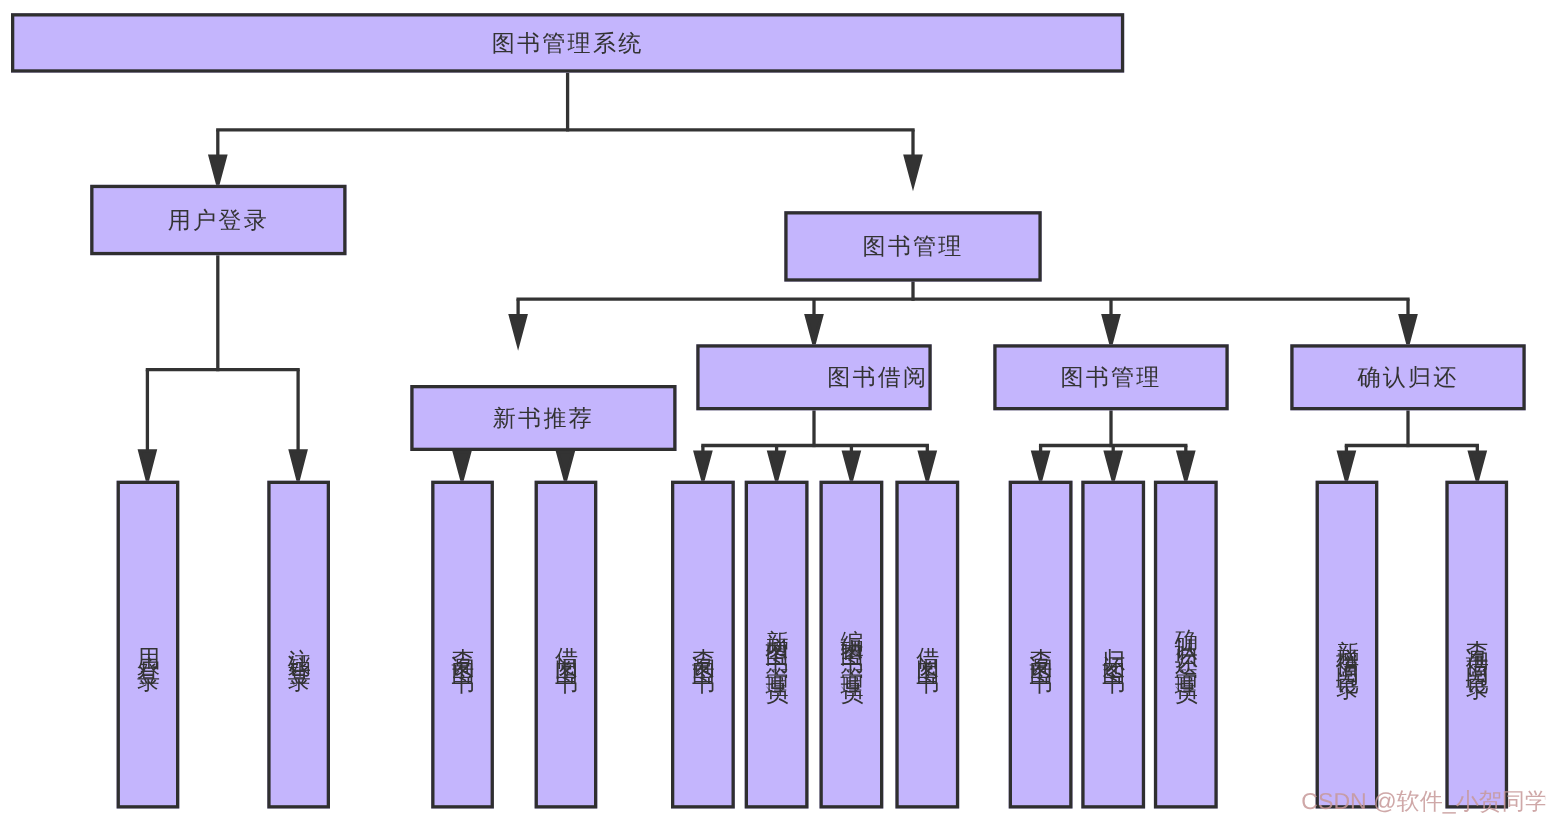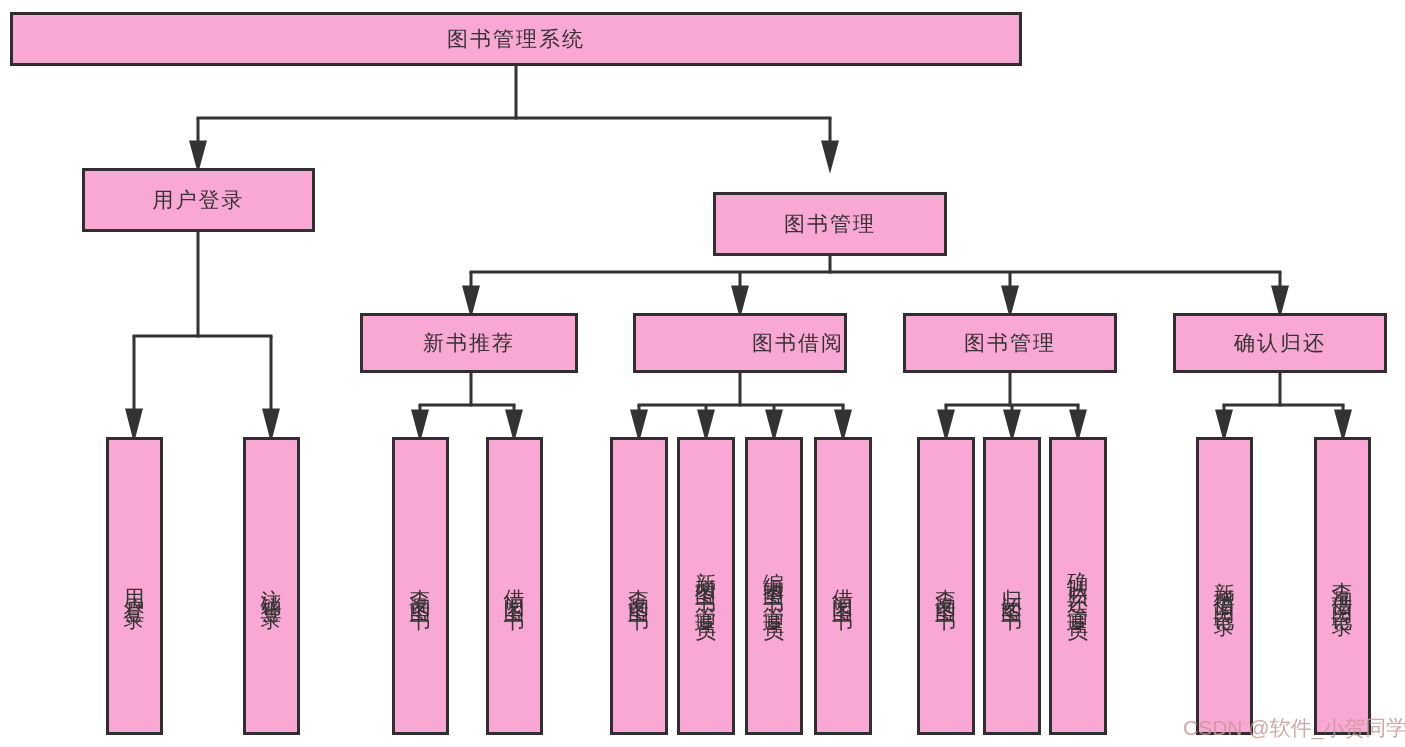--- a/index.html
+++ b/index.html
@@ -2,21 +2,21 @@
 <html><head>
 <meta charset="utf-8">
 <style>
   html,body{margin:0;padding:0;background:#ffffff;}
   #canvas{
     position:relative;width:1405px;height:747px;background:#ffffff;overflow:hidden;
     font-family:"Liberation Sans","DejaVu Sans",sans-serif;color:#333333;
   }
   #wires{position:absolute;left:0;top:0;z-index:1;}
   .node{
-    position:absolute;box-sizing:border-box;border:3px solid #2f2f2f;background:#f9a8d4;
+    position:absolute;box-sizing:border-box;border:3px solid #2f2f2f;background:#c4b5fd;
     display:flex;align-items:center;justify-content:center;z-index:2;
   }
   .h-label{font-size:21px;letter-spacing:2px;color:#333333;white-space:nowrap;}
   .lvl2{top:168px;height:64px;}
   .lvl3{top:313px;height:60px;}
   .leaf{top:437px;height:298px;width:57px;}
   .leaf .v-label{
     writing-mode:vertical-rl;text-orientation:mixed;
     font-size:21px;letter-spacing:7px;line-height:1;color:#333333;white-space:nowrap;
   }
@@ -98,21 +98,21 @@
     <span class="h-label">图书管理系统</span>
   </div>
 
   <div class="node lvl2" style="left:82px;width:233px;">
     <span class="h-label">用户登录</span>
   </div>
   <div class="node lvl2" style="left:713px;width:234px;margin-top:24px;">
     <span class="h-label">图书管理</span>
   </div>
 
-  <div class="node lvl3" style="left:360px;width:218px;">
+  <div class="node lvl3" style="left:373px;width:242px;margin-top:37px;">
     <span class="h-label">新书推荐</span>
   </div>
   <div class="node lvl3" style="left:633px;width:214px;justify-content:flex-end;">
     <span class="h-label">图书借阅</span>
   </div>
   <div class="node lvl3" style="left:903px;width:214px;">
     <span class="h-label">图书管理</span>
   </div>
   <div class="node lvl3" style="left:1173px;width:214px;">
     <span class="h-label">确认归还</span>

